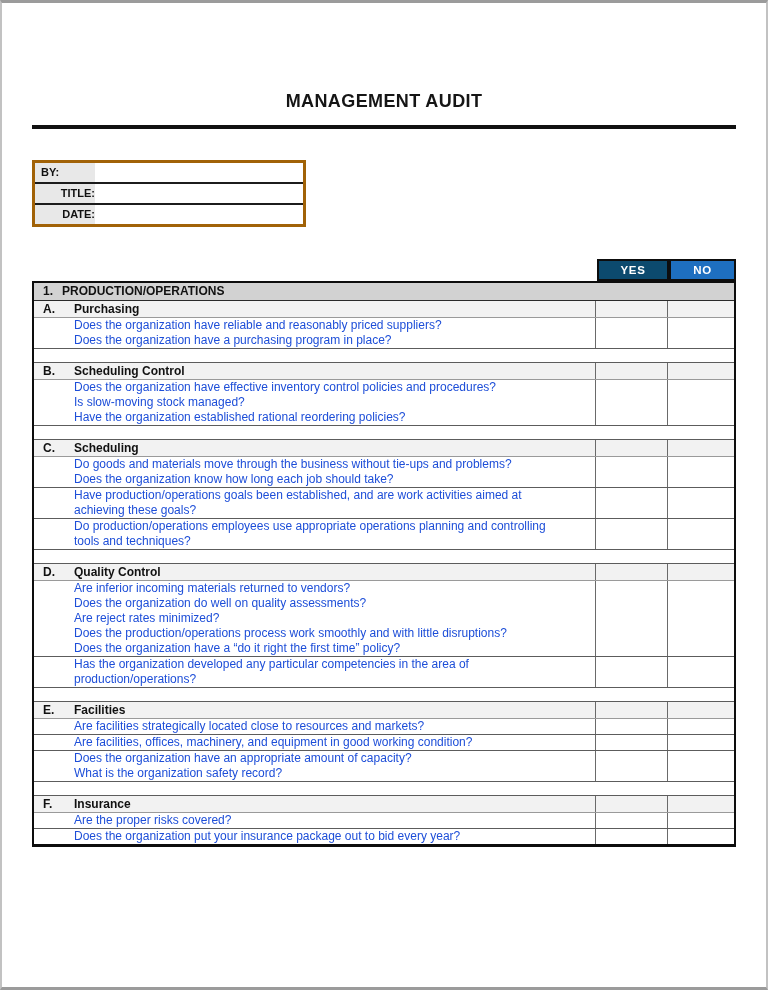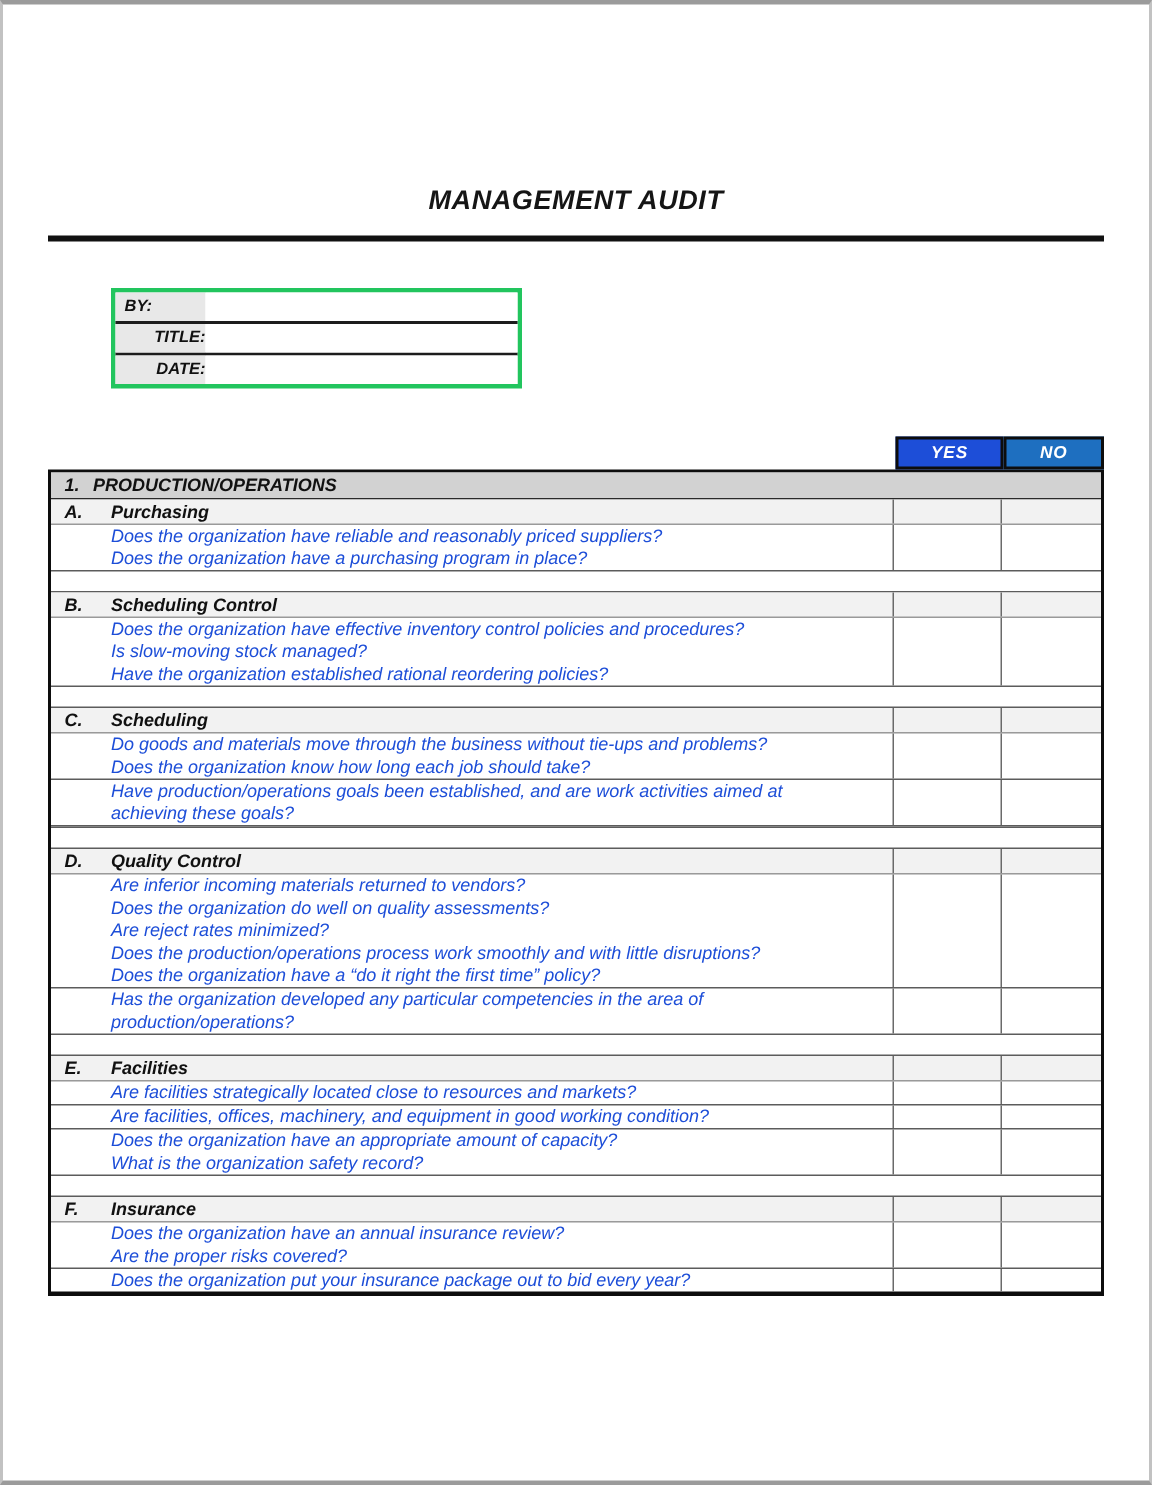--- a/index.html
+++ b/index.html
@@ -11,42 +11,40 @@
     border: 2px solid #c2c2c2;
     border-top: 3px solid #9b9b9b;
     border-bottom: 3px solid #9b9b9b;
     font-family: "Liberation Sans", sans-serif;
     color: #2b2b2b;
     overflow: hidden;
   }
   .content {
     width: 704px;
     margin: 0 auto;
-    padding-top: 120px;
-    font-style: italic;
+    padding-top: 88px;
   }
   .doc-title {
     margin: 0;
     text-align: center;
     font-size: 18px;
     font-weight: bold;
     letter-spacing: 0.4px;
     color: #151515;
   }
   .title-rule {
     height: 4px;
     background: #111111;
     margin-top: 13px;
   }
   
   .info-table {
     margin-top: 31px;
     width: 268px;
-    border: 3px solid #22c55e;
-    margin-left: 42px;
+    border: 3px solid #a16207;
   }
   .info-row { display: flex; height: 19px; }
   .info-row + .info-row { border-top: 2px solid #1c1c1c; text-align: right; }
   .info-label {
     width: 54px;
     background: #e8e8e8;
     font-size: 11px;
     font-weight: bold;
     line-height: 19px;
     padding-left: 6px;
@@ -139,21 +137,21 @@
     </div>
     <div class="info-row">
       <div class="info-label">DATE:</div>
       <div class="info-value"></div>
     </div>
   </div>
 
   <div class="checklist">
     <div class="yn-header">
       <div class="yn-gap"></div>
-      <div class="yn-head-cell yes" style="background: #1d4ed8;">YES</div>
+      <div class="yn-head-cell yes" style="background: #0c4a6e;">YES</div>
       <div class="yn-head-cell no" style="background: rgb(30, 111, 192);">NO</div>
     </div>
     <div class="table-body">
       <div class="section-bar" style="background: rgb(210, 210, 210);">
         <span class="sec-num">1.</span>
         <span class="sec-title">PRODUCTION/OPERATIONS</span>
       </div>
 
     <div class="row band" style="background: rgb(242, 242, 242);">
           <div class="q-col">
@@ -207,20 +205,23 @@
           <div class="cell-no"></div>
         </div>
         <div class="row qrow">
           <div class="q-col">
             <div class="question">Have production/operations goals been established, and are work activities aimed at achieving these goals?</div>
           </div>
           <div class="cell-yes"></div>
           <div class="cell-no"></div>
         </div>
         <div class="row qrow">
+          <div class="q-col">
+            <div class="question">Do production/operations employees use appropriate operations planning and controlling tools and techniques?</div>
+          </div>
           <div class="cell-yes"></div>
           <div class="cell-no"></div>
         </div>
         <div class="spacer"></div>
         <div class="row band" style="background: rgb(242, 242, 242);">
           <div class="q-col">
             <span class="letter">D.</span>
             <span>Quality Control</span>
           </div>
           <div class="cell-yes"></div>
@@ -279,21 +280,20 @@
         <div class="row band" style="background: rgb(242, 242, 242);">
           <div class="q-col">
             <span class="letter">F.</span>
             <span>Insurance</span>
           </div>
           <div class="cell-yes"></div>
           <div class="cell-no"></div>
         </div>
         <div class="row qrow">
           <div class="q-col">
-            <div class="question">Does the organization have an annual insurance review?</div>
             <div class="question">Are the proper risks covered?</div>
           </div>
           <div class="cell-yes"></div>
           <div class="cell-no"></div>
         </div>
         <div class="row qrow">
           <div class="q-col">
             <div class="question">Does the organization put your insurance package out to bid every year?</div>
           </div>
           <div class="cell-yes"></div>

